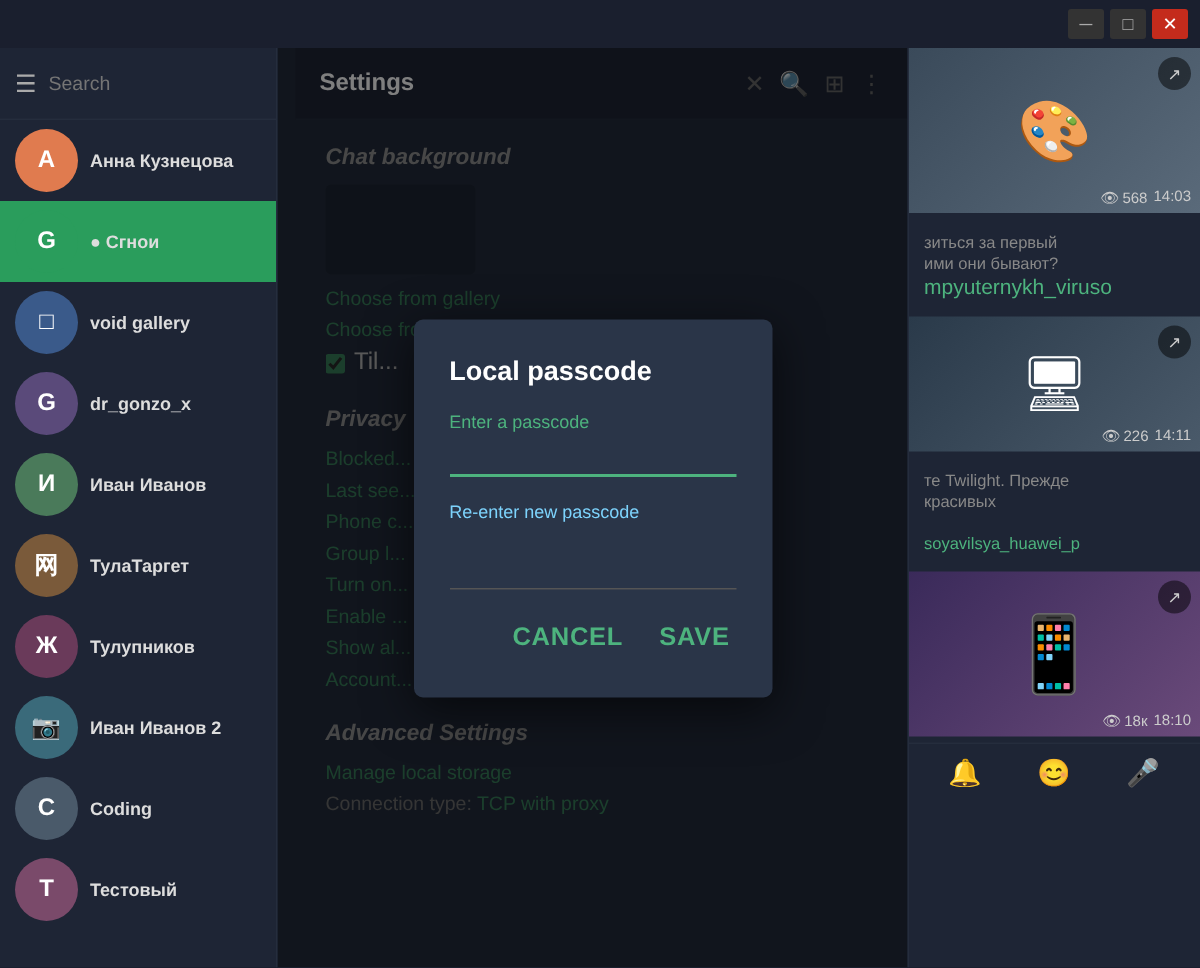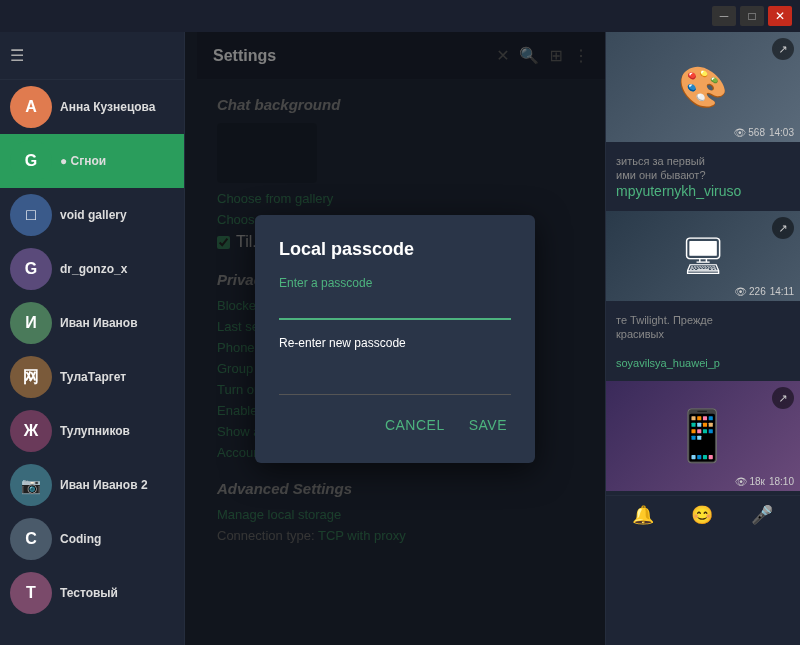--- a/index.html
+++ b/index.html
@@ -253,21 +253,21 @@
       background: rgba(0,0,0,0.5);
       display: flex;
       align-items: center;
       justify-content: center;
       z-index: 100;
     }
     .modal {
       background: #2a3548;
       border-radius: 6px;
       padding: 24px;
-      width: 280px;
+      width: 239px;
       box-shadow: 0 8px 32px rgba(0,0,0,0.6);
     }
     .modal-title {
       font-size: 18px;
       font-weight: 600;
       color: #fff;
       margin-bottom: 16px;
     }
     .modal-label {
       font-size: 12px;
@@ -280,21 +280,21 @@
       border: none;
       border-bottom: 2px solid #4db37e;
       outline: none;
       color: #fff;
       font-size: 14px;
       padding: 4px 0;
       margin-bottom: 16px;
     }
     .modal-label-secondary {
       font-size: 12px;
-      color: #ffffff;
+      color: #7dd3fc;
       margin-bottom: 20px;
     }
     .modal-input-secondary {
       width: 100%;
       background: transparent;
       border: none;
       border-bottom: 1px solid #555;
       outline: none;
       color: #fff;
       font-size: 14px;
@@ -308,22 +308,22 @@
       margin-bottom: 20px;
     }
     .modal-actions {
       display: flex;
       justify-content: flex-end;
       gap: 16px;
     }
     .modal-btn {
       background: transparent;
       border: none;
-      font-size: 14px;
-      font-weight: 400;
+      font-size: 17px;
+      font-weight: 700;
       cursor: pointer;
       padding: 6px 4px;
       letter-spacing: 0.5px;
     }
     .modal-btn.cancel { color: #4db37e; }
     .modal-btn.save { color: #4db37e; }
 
     
     ::-webkit-scrollbar { width: 4px; }
     ::-webkit-scrollbar-track { background: transparent; }
@@ -340,20 +340,21 @@
     <button class="titlebar-btn">□</button>
     <button class="titlebar-btn close">✕</button>
   </div>
 </div>
 
 <div class="app">
 
   <div class="sidebar">
     <div class="sidebar-search">
       <span class="hamburger-icon">☰</span>
+      <input type="text" placeholder="Search" style="">
     </div>
     <div class="chat-list">
 
     <div class="chat-item">
           <div class="avatar" style="background: rgb(224, 123, 79);">А</div>
           <div class="chat-info">
             <div class="chat-name">Анна Кузнецова</div>
           </div>
         </div>
         <div class="chat-item active">

